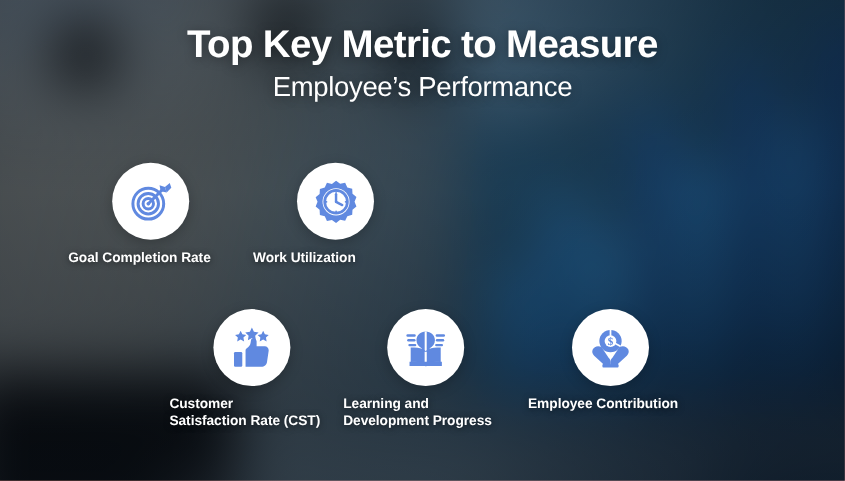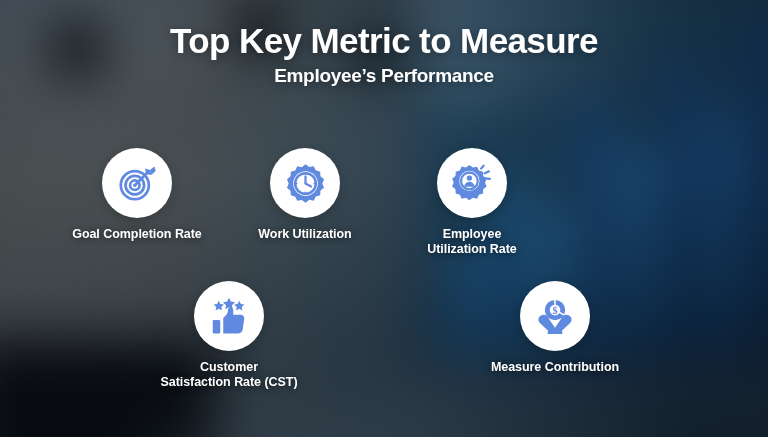--- a/index.html
+++ b/index.html
@@ -114,27 +114,27 @@
     color:#ffffff;
     font-size:35px;
     font-weight:bold;
     letter-spacing:-0.6px;
     line-height:1.06;
     text-shadow:0 2px 10px rgba(0,0,0,.35);
   }
   #subtitle {
     margin-top:6px;
     color:#ffffff;
-    font-size:19px;
-    font-weight:bold;
+    font-size:25px;
+    font-weight:normal;
     letter-spacing:-0.3px;
     text-shadow:0 2px 10px rgba(0,0,0,.35);
   }
 
-  .metric { position:absolute; width:150px; text-align:center; }
+  .metric { position:absolute; width:150px; text-align:left; }
 
   .bubble {
     width:70px; height:70px;
     margin:0 auto;
     border-radius:50%;
     background:#ffffff;
     display:flex; align-items:center; justify-content:center;
     box-shadow:0 3px 12px rgba(0,0,0,.22);
   }
   .bubble svg { display:block; }
@@ -237,69 +237,73 @@
             <rect x="23.2" y="12.4" width="1.7" height="2.3" rx=".8"></rect>
             <rect x="23.2" y="33.3" width="1.7" height="2.3" rx=".8"></rect>
             <rect x="12.4" y="23.2" width="2.3" height="1.7" rx=".8"></rect>
             <rect x="33.3" y="23.2" width="2.3" height="1.7" rx=".8"></rect>
           </g>
         </svg>
       </div>
       <div class="mlabel">Work Utilization</div>
     </div>
 
-    <div class="metric" id="m2">
-      <div class="bubble">
-        <svg width="42" height="42" viewBox="0 0 48 48">
-          <path fill="#6089e0" d="M21 3.4l4 2.9 4.8-1 2.1 4.4 4.7 1.4.3 4.9 3.8 3.1-1.8 4.5 1.8 4.5-3.8 3.1-.3 4.9-4.7 1.4-2.1 4.4-4.8-1-4 2.9-4-2.9-4.8 1-2.1-4.4L5.4 36l-.3-4.9L1.3 28l1.8-4.5-1.8-4.5 3.8-3.1.3-4.9 4.7-1.4 2.1-4.4 4.8 1z"></path>
-          <circle cx="21" cy="21.6" r="11.6" fill="#ffffff"></circle>
-          <circle cx="21" cy="21.6" r="9.6" fill="none" stroke="#6089e0" stroke-width="2.6"></circle>
-          <circle cx="21" cy="18.4" r="3.1" fill="#6089e0"></circle>
-          <path d="M14.9 28.2c.8-3.7 3.2-5.6 6.1-5.6s5.3 1.9 6.1 5.6z" fill="#6089e0"></path>
-          <g stroke="#6089e0" stroke-width="2.6" stroke-linecap="round">
-            <path d="M34.4 7.6 L37.2 4.2"></path>
-            <path d="M38.6 12.8 L43.2 10.7"></path>
-            <path d="M39.4 18.8 L44.4 19.3"></path>
-          </g>
-        </svg>
-      </div>
-      <div class="mlabel">Employee
-Utilization Rate</div>
-    </div>
 
 
     <div class="metric" id="m4">
       <div class="bubble">
         <svg width="42" height="42" viewBox="0 0 48 48">
           <g fill="#6089e0">
             <path d="M12.3 6.6l1.8 3.6 4 .6-2.9 2.8.7 4-3.6-1.9-3.6 1.9.7-4-2.9-2.8 4-.6z"></path>
             <path d="M24 3.2l2.1 4.3 4.8.7-3.5 3.4.8 4.8L24 14.1l-4.2 2.3.8-4.8-3.5-3.4 4.8-.7z"></path>
             <path d="M35.7 6.6l1.8 3.6 4 .6-2.9 2.8.7 4-3.6-1.9-3.6 1.9.7-4-2.9-2.8 4-.6z"></path>
           </g>
           <rect x="5.4" y="28.6" width="8.6" height="15.4" rx="1.3" fill="#6089e0"></rect>
           <path d="M17.4 44V27.2c0-1 .5-1.9 1.3-2.4 1.9-1.3 3.5-3.2 3.9-5.6l.5-3.1c.2-1.2 1.2-2 2.4-2 1.9 0 3.4 1.6 3.4 3.5v5.1h8.5c2.5 0 4.4 2.3 4 4.8l-1.7 11.5c-.4 2.9-2.9 5-5.8 5z" fill="#6089e0"></path>
         </svg>
       </div>
       <div class="mlabel">Customer
 Satisfaction Rate (CST)</div>
     </div>
 
+    <div class="metric" id="m5">
+      <div class="bubble">
+        <svg width="42" height="42" viewBox="0 0 48 48">
+          <path d="M24 7.4c-5.3 0-9.6 4-9.6 9 0 3.6 2.2 6.7 5.4 8.2v3.1h8.4v-3.1c3.2-1.5 5.4-4.6 5.4-8.2 0-5-4.3-9-9.6-9z" fill="#6089e0"></path>
+          <path d="M24 7.4v20.3" stroke="#ffffff" stroke-width="2.1" fill="none"></path>
+          <g stroke="#6089e0" stroke-width="2.5" stroke-linecap="round" fill="none">
+            <path d="M12.4 11.4 H5.2"></path>
+            <path d="M12.2 16.4 H6.0"></path>
+            <path d="M13.0 21.4 H7.2"></path>
+            <path d="M35.6 11.4 H42.8"></path>
+            <path d="M35.8 16.4 H42.0"></path>
+            <path d="M35.0 21.4 H40.8"></path>
+          </g>
+          <path d="M24 28.4c-3.4-2.9-7.6-3.9-12.1-3.9H9.1v14.3h3.3c4.4 0 8.4 1 11.6 3.4z" fill="#6089e0" stroke="#6089e0" stroke-width="1.4"></path>
+          <path d="M24 28.4c3.4-2.9 7.6-3.9 12.1-3.9h2.8v14.3h-3.3c-4.4 0-8.4 1-11.6 3.4z" fill="#6089e0" stroke="#6089e0" stroke-width="1.4"></path>
+          <path d="M24 28.4v13.8" stroke="#ffffff" stroke-width="2.2" fill="none"></path>
+          <path d="M7.2 38.6h33.6v4.4H7.2z" fill="#6089e0"></path>
+        </svg>
+      </div>
+      <div class="mlabel">Learning and
+Development Progress</div>
+    </div>
 
     <div class="metric" id="m6">
       <div class="bubble">
         <svg width="42" height="42" viewBox="0 0 48 48">
           <circle cx="24" cy="17.2" r="11.6" fill="#6089e0"></circle>
           <g stroke="#ffffff" stroke-width="1.8" fill="none">
             <path d="M24 17.2 L24 5.6"></path>
             <path d="M24 17.2 L34.3 22.7"></path>
           </g>
           <circle cx="24" cy="17.2" r="6.1" fill="#ffffff"></circle>
           <text x="24" y="21.6" text-anchor="middle" font-family="Liberation Serif, serif" font-size="11.5" font-weight="bold" fill="#6089e0">$</text>
           <path d="M14.6 23.4c-3.6-1.9-7.6-.6-9.1 2.6-1 2.2-.3 4.7 1.5 6.4l9.1 8.4v2.6h8.0v-4.4c0-1.6-.7-3.1-1.9-4.2z" fill="#6089e0"></path>
           <path d="M33.4 23.4c3.6-1.9 7.6-.6 9.1 2.6 1 2.2.3 4.7-1.5 6.4l-9.1 8.4v2.6h-8.0v-4.4c0-1.6.7-3.1 1.9-4.2z" fill="#6089e0"></path>
           <rect x="15.6" y="41.2" width="16.8" height="3.4" rx="1" fill="#6089e0"></rect>
         </svg>
       </div>
-      <div class="mlabel">Measure Contribution</div>
+      <div class="mlabel">Employee Contribution</div>
     </div>
 
   </div>
 </div>
 
 </body></html>

